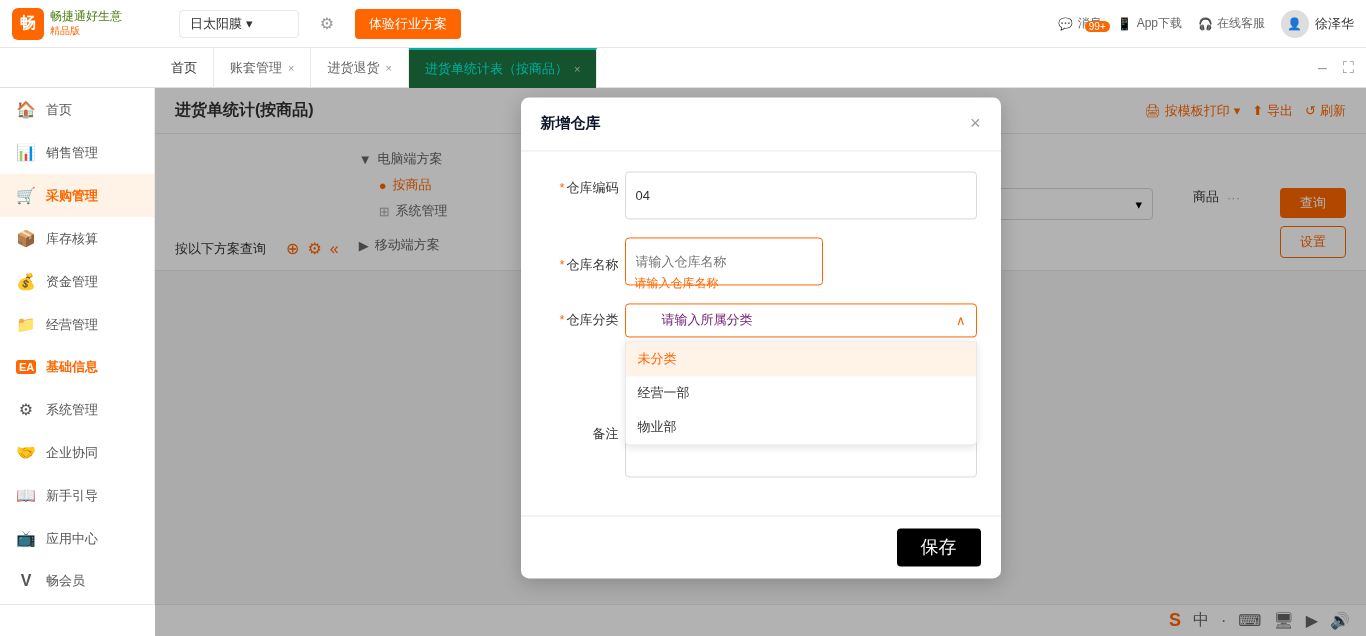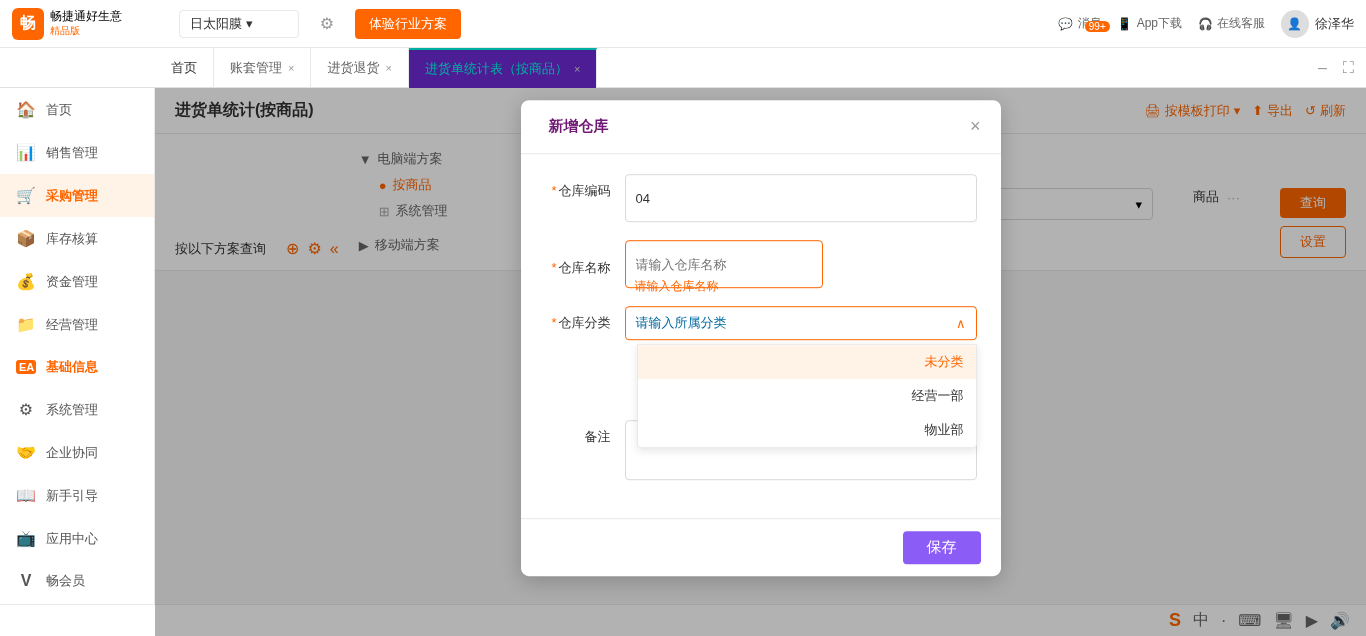--- a/index.html
+++ b/index.html
@@ -13,21 +13,21 @@
     }
     .logo-area {
       display: flex; align-items: center; gap: 6px;
       width: 155px; min-width: 155px;
     }
     .logo-icon {
       width: 32px; height: 32px; background: #f60; border-radius: 6px;
       display: flex; align-items: center; justify-content: center;
       color: #fff; font-weight: bold; font-size: 16px;
     }
-    .logo-text { font-size: 12px; color: #000000; line-height: 1.3; }
+    .logo-text { font-size: 12px; color: #4d7c0f; line-height: 1.3; }
     .logo-badge { font-size: 10px; color: #f60; }
     .store-selector {
       display: flex; align-items: center; gap: 4px;
       border: 1px solid #e8e8e8; border-radius: 4px;
       padding: 4px 10px; cursor: pointer; background: #fff;
       color: #333; font-size: 13px; min-width: 120px;
     }
     .header-icons { display: flex; align-items: center; gap: 16px; margin-left: auto; }
     .header-icon-btn {
       display: flex; align-items: center; gap: 4px;
@@ -56,21 +56,21 @@
       background: #fff; border-bottom: 1px solid #e0e0e0;
       padding: 0 0 0 155px;
     }
     .tab-item {
       display: flex; align-items: center; gap: 6px;
       padding: 0 16px; height: 40px; cursor: pointer;
       font-size: 13px; color: #666; border-right: 1px solid #e8e8e8;
       white-space: nowrap;
     }
     .tab-item.active {
-      background: #4c1d95; color: #00b0a0; border-top: 2px solid #00b0a0;
+      background: #14532d; color: #00b0a0; border-top: 2px solid #00b0a0;
     }
     .tab-close { color: #999; font-size: 11px; cursor: pointer; }
     .tab-home { color: #333; }
     .tab-end-btns { margin-left: auto; display: flex; align-items: center; gap: 8px; padding-right: 8px; }
     .tab-end-btn { color: #999; font-size: 16px; cursor: pointer; padding: 4px; }
 
     
     .main-layout { display: flex; height: calc(636px - 88px); }
 
     
@@ -131,68 +131,67 @@
     
     .modal {
       position: absolute; top: 50%; left: 50%; transform: translate(-50%, -55%);
       background: #fff; border-radius: 8px; width: 480px;
       box-shadow: 0 4px 20px rgba(0,0,0,0.2); z-index: 200;
     }
     .modal-header {
       display: flex; align-items: center; justify-content: space-between;
       padding: 16px 20px; border-bottom: 1px solid #e8e8e8;
     }
-    .modal-title { font-size: 15px; color: #701a75; font-weight: bold; margin-left: 8px; }
+    .modal-title { font-size: 15px; color: #0f172a; font-weight: bold; }
     .modal-close { color: #999; font-size: 18px; cursor: pointer; }
     .modal-body { padding: 20px 24px; }
     .form-row {
       display: flex; align-items: flex-start;
       margin-bottom: 18px; position: relative;
     }
     .form-label {
       width: 80px; min-width: 80px; font-size: 13px; color: #333;
-      padding-top: 8px; text-align: right; padding-right: 14px;
+      padding-top: 8px; text-align: right; padding-right: 6px;
     }
     .required::before { content: '*'; color: #f60; margin-right: 2px; }
     .form-input {
       flex: 1; height: 48px; border: 1px solid #d9d9d9; border-radius: 4px;
       padding: 0 10px; font-size: 13px; color: #333; outline: none;
     }
     .form-input.error { border-color: #f60; }
     .error-msg { color: #f60; font-size: 12px; position: absolute; left: 90px; top: 38px; }
     .select-input {
       flex: 1; height: 34px; border: 1px solid #d9d9d9; border-radius: 4px;
       padding: 0 10px; font-size: 13px; color: #ccc; outline: none;
       display: flex; align-items: center; justify-content: space-between;
       cursor: pointer; background: #fff;
     }
     .select-input.open { border-color: #f60; }
     .select-arrow { color: #f60; }
     .dropdown-menu {
-      position: absolute; top: 38px; left: 12px; right: 0;
+      position: absolute; top: 38px; left: 0; right: 0;
       background: #fff; border: 1px solid #e8e8e8;
       border-radius: 0 0 4px 4px; box-shadow: 0 2px 8px rgba(0,0,0,0.1);
       z-index: 300;
-      text-align: right;
     }
     .dropdown-item {
       padding: 8px 12px; font-size: 13px; color: #333; cursor: pointer;
     }
     .dropdown-item.selected { background: #fff3e8; color: #f60; }
     .textarea-input {
       flex: 1; height: 60px; border: 1px solid #d9d9d9; border-radius: 4px;
       padding: 8px 10px; font-size: 13px; color: #333; outline: none; resize: none;
     }
     .modal-footer {
       display: flex; align-items: center; justify-content: flex-end;
       padding: 12px 20px; border-top: 1px solid #e8e8e8; gap: 10px;
     }
     .save-btn {
-      background: #8b5cf6; color: #fff; border: none; border-radius: 4px;
-      padding: 7px 24px; font-size: 15px; cursor: pointer;
+      background: #000000; color: #fff; border: none; border-radius: 4px;
+      padding: 7px 24px; font-size: 18px; cursor: pointer;
     }
 
     
     .empty-hint {
       display: flex; flex-direction: column; align-items: center;
       justify-content: center; padding: 40px; color: #999; font-size: 13px; gap: 8px;
     }
 
     
     .bottom-bar {
@@ -427,21 +426,21 @@
             <div class="form-label required">仓库名称</div>
             <input class="form-input error" type="text" placeholder="请输入仓库名称" style="border-color: rgb(255, 102, 0);">
           </div>
           <div class="error-msg">请输入仓库名称</div>
         </div>
 
         <div class="form-row" style="position:relative;">
           <div class="form-label required">仓库分类</div>
           <div style="flex:1;position:relative;">
             <div class="select-input open">
-              <span style="color:#0369a1;">请输入所属分类</span>
+              <span style="color:#701a75;margin-left:26px;">请输入所属分类</span>
               <span class="select-arrow">∧</span>
             </div>
 
             <div class="dropdown-menu">
               <div class="dropdown-item selected">未分类</div>
               <div class="dropdown-item">经营一部</div>
               <div class="dropdown-item">物业部</div>
             </div>
           </div>
         </div>

